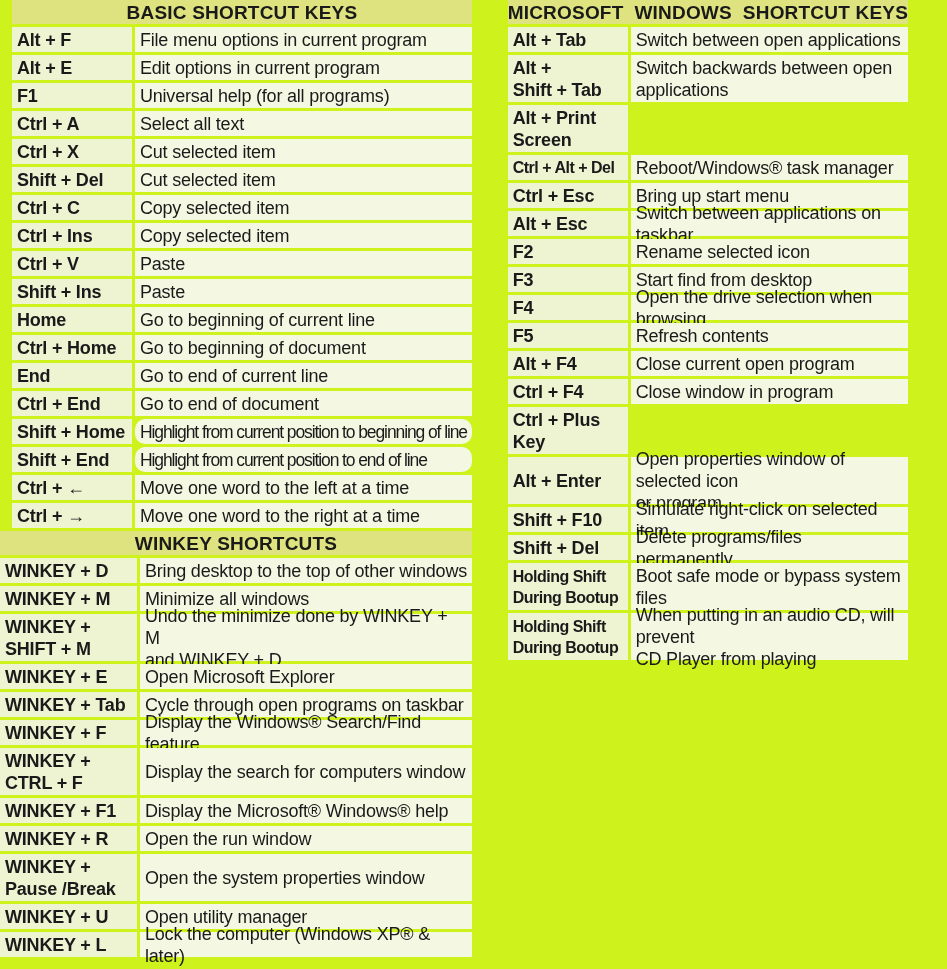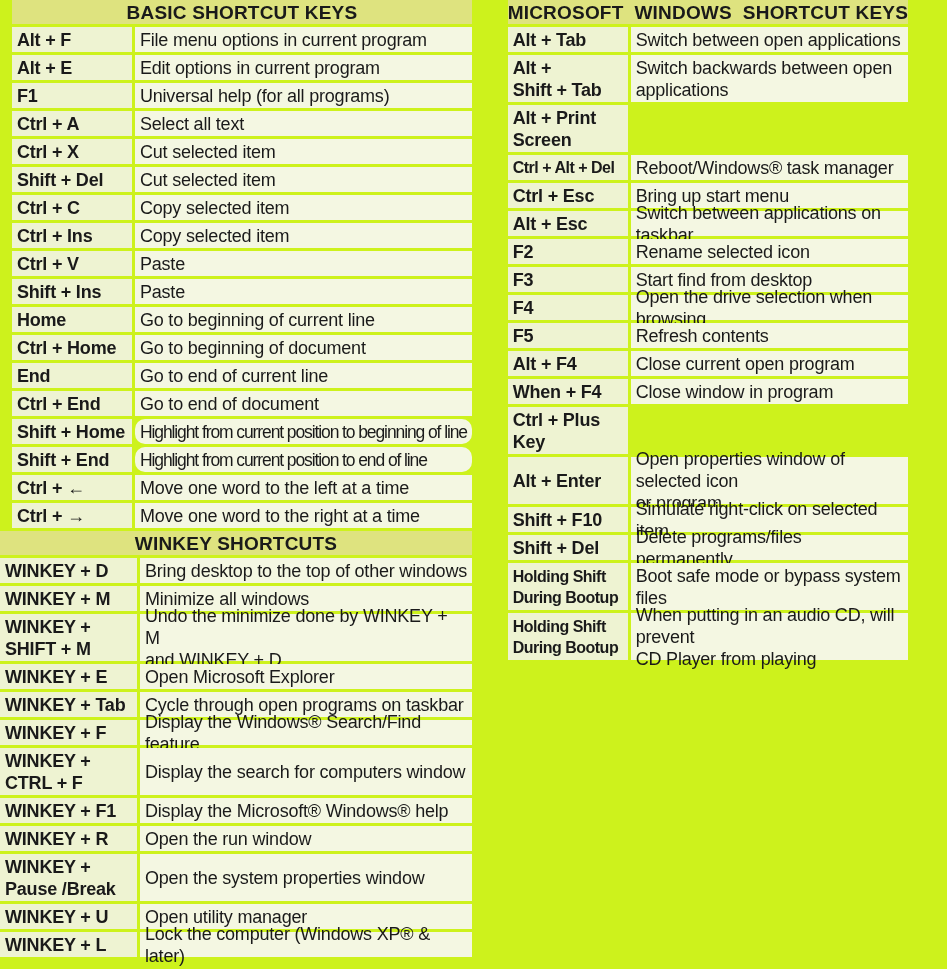--- a/index.html
+++ b/index.html
@@ -243,21 +243,21 @@
       </div>
     <div class="row h1">
         <div class="key">F5</div>
         <div class="desc">Refresh contents</div>
       </div>
     <div class="row h1">
         <div class="key">Alt + F4</div>
         <div class="desc">Close current open program</div>
       </div>
     <div class="row h1">
-        <div class="key">When + F4</div>
+        <div class="key">Ctrl + F4</div>
         <div class="desc">Close window in program</div>
       </div>
     <div class="row h2">
         <div class="key">Ctrl + Plus
 Key</div>
       </div>
     <div class="row h2">
         <div class="key">Alt + Enter</div>
         <div class="desc">Open properties window of selected icon
 or program</div>

